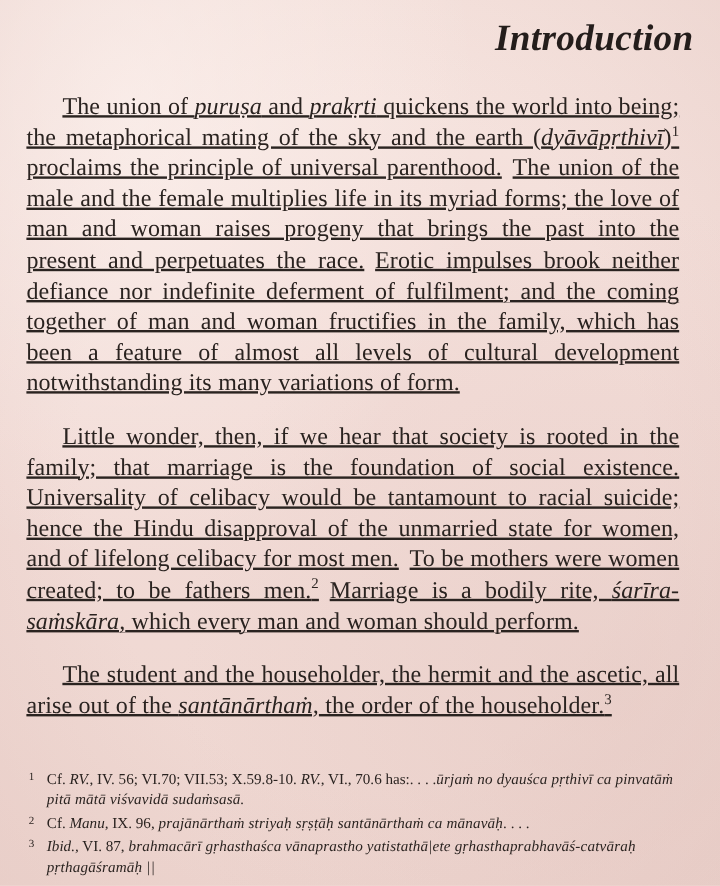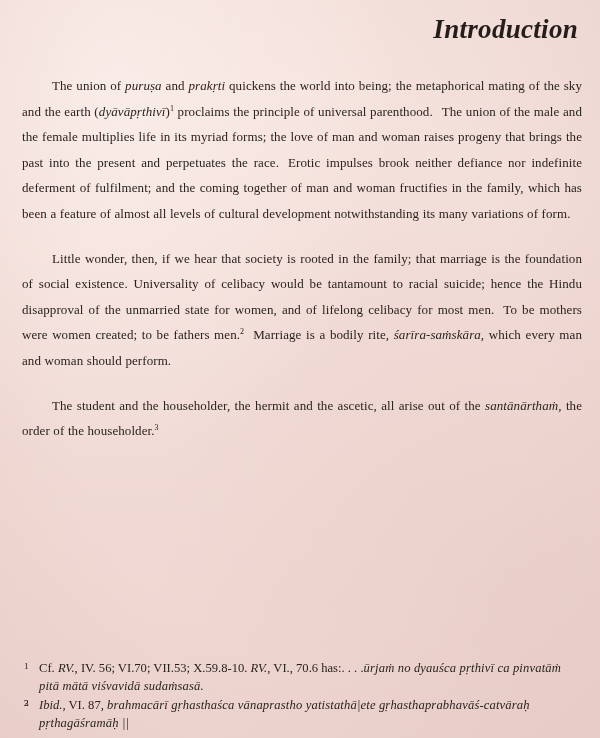--- a/index.html
+++ b/index.html
@@ -31,41 +31,42 @@
     position: absolute;
     left: 22px;
     right: 18px;
     top: 0;
     bottom: 0;
   }
 
   .title {
     text-align: right;
     font-style: italic;
-    font-size: 27px;
+    font-size: 31px;
     line-height: 1;
     letter-spacing: 0.3px;
     margin: 16px 4px 0 0;
     color: #241d1b;
   }
 
   .body-block {
     margin-top: 30px;
   }
 
   p.para {
     text-align: justify;
     text-justify: inter-word;
-    font-size: 13px;
+    font-size: 20px;
     line-height: 25.6px;
-    margin: 0 0 19px 0;
+    margin: 0 16px 19px 0;
     text-indent: 30px;
     letter-spacing: 0.08px;
     word-spacing: 0.2px;
     color: #2a2320;
+    text-decoration: underline;
   }
   p.para.last {
     margin-bottom: 0;
   }
   p.para i {
     font-style: italic;
   }
   p.para sup {
     font-size: 0.62em;
     vertical-align: super;
@@ -117,20 +118,21 @@
       <p class="para last">The student and the householder, the hermit and the ascetic, all arise out of the <i>santānārthaṁ,</i> the order of the householder.<sup>3</sup></p>
     </div>
 
     <div class="footnotes">
       <div class="fn">
         <span class="marker">1</span>
         <span class="cont">Cf. <i>RV.</i>, IV. 56; VI.70; VII.53; X.59.8-10. <i>RV.</i>, VI., 70.6 has:. . . .<span class="sk">ūrjaṁ no dyauśca pṛthivī ca pinvatāṁ pitā mātā viśvavidā sudaṁsasā.</span></span>
       </div>
       <div class="fn">
         <span class="marker">2</span>
+        <span class="cont">Cf. <i>Manu,</i> IX. 96, <span class="sk">prajānārthaṁ striyaḥ sṛṣṭāḥ santānārthaṁ ca mānavāḥ</span>. . . .</span>
       </div>
       <div class="fn">
         <span class="marker">3</span>
         <span class="cont"><i>Ibid.,</i> VI. 87, <span class="sk">brahmacārī gṛhasthaśca vānaprastho yatistathā|ete gṛhasthaprabhavāś-catvāraḥ pṛthagāśramāḥ ||</span></span>
       </div>
     </div>
 
   </div>
 </div>
 

